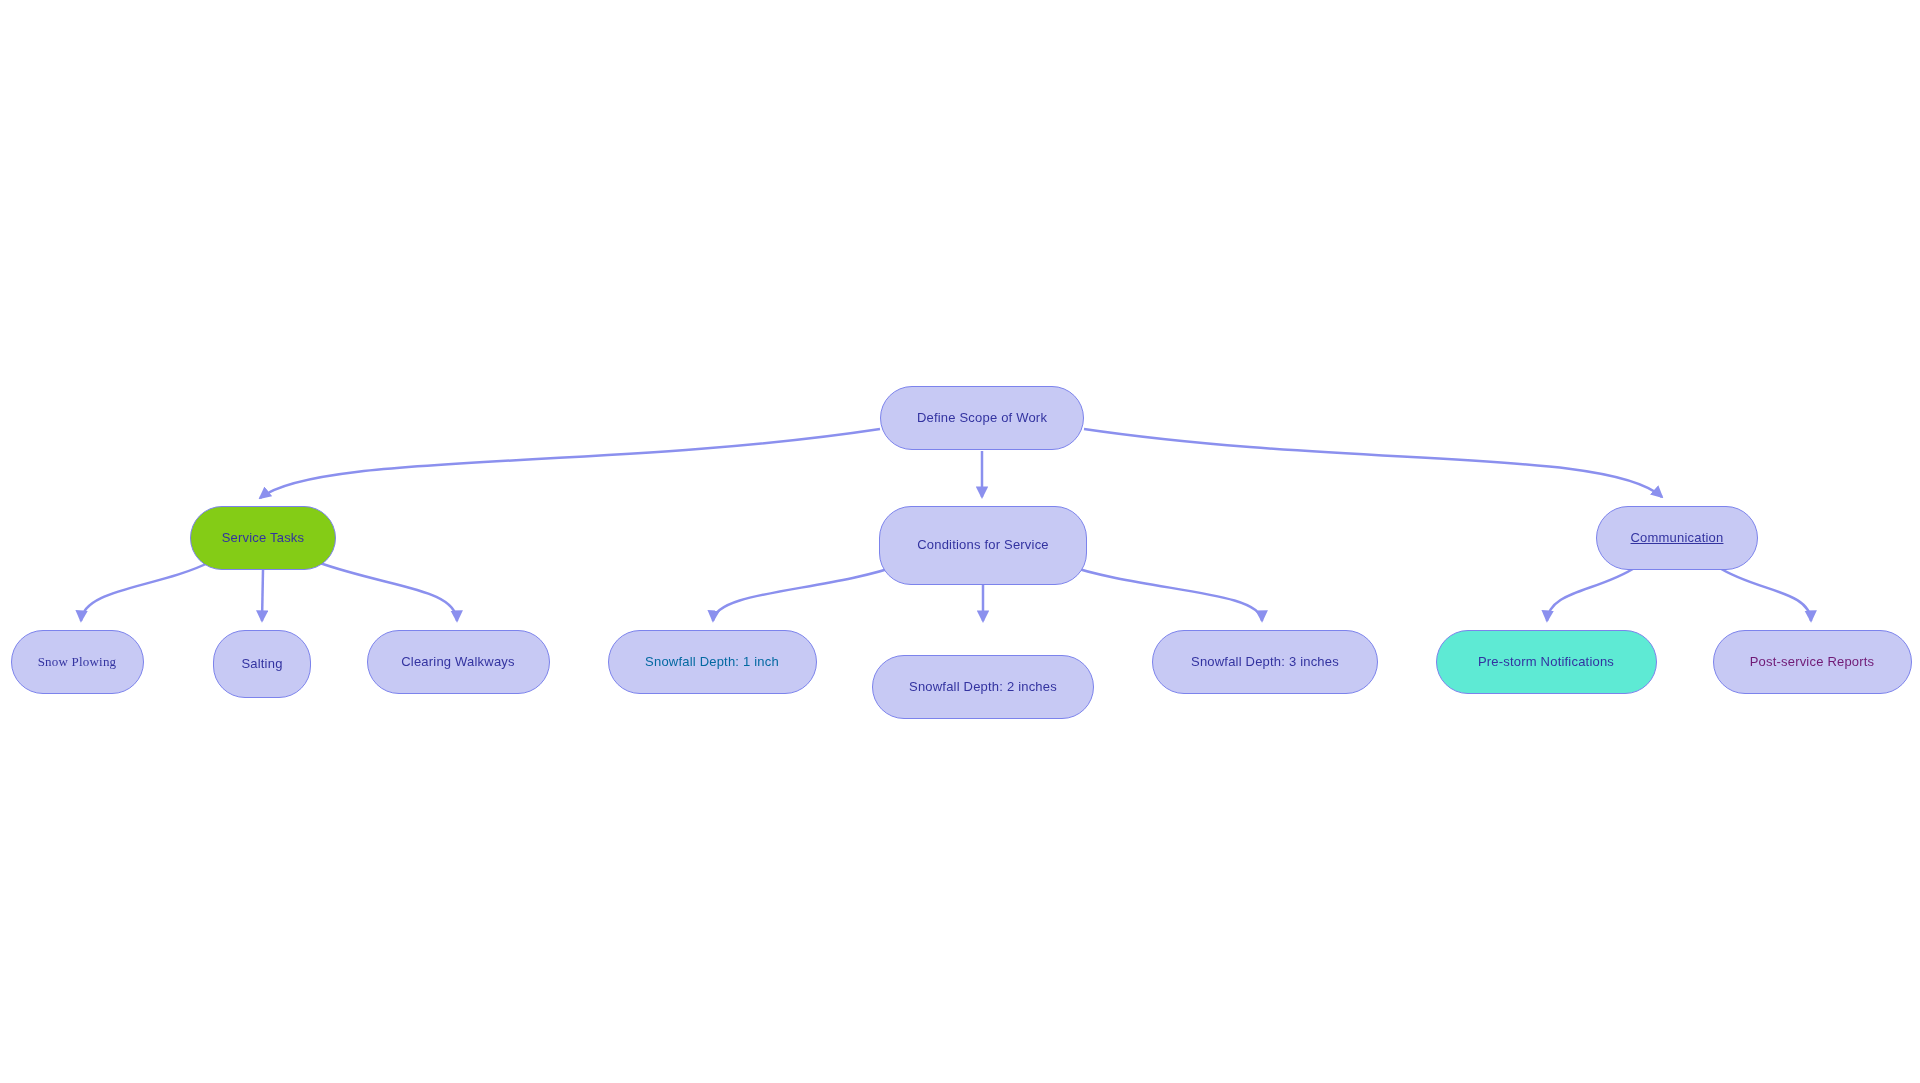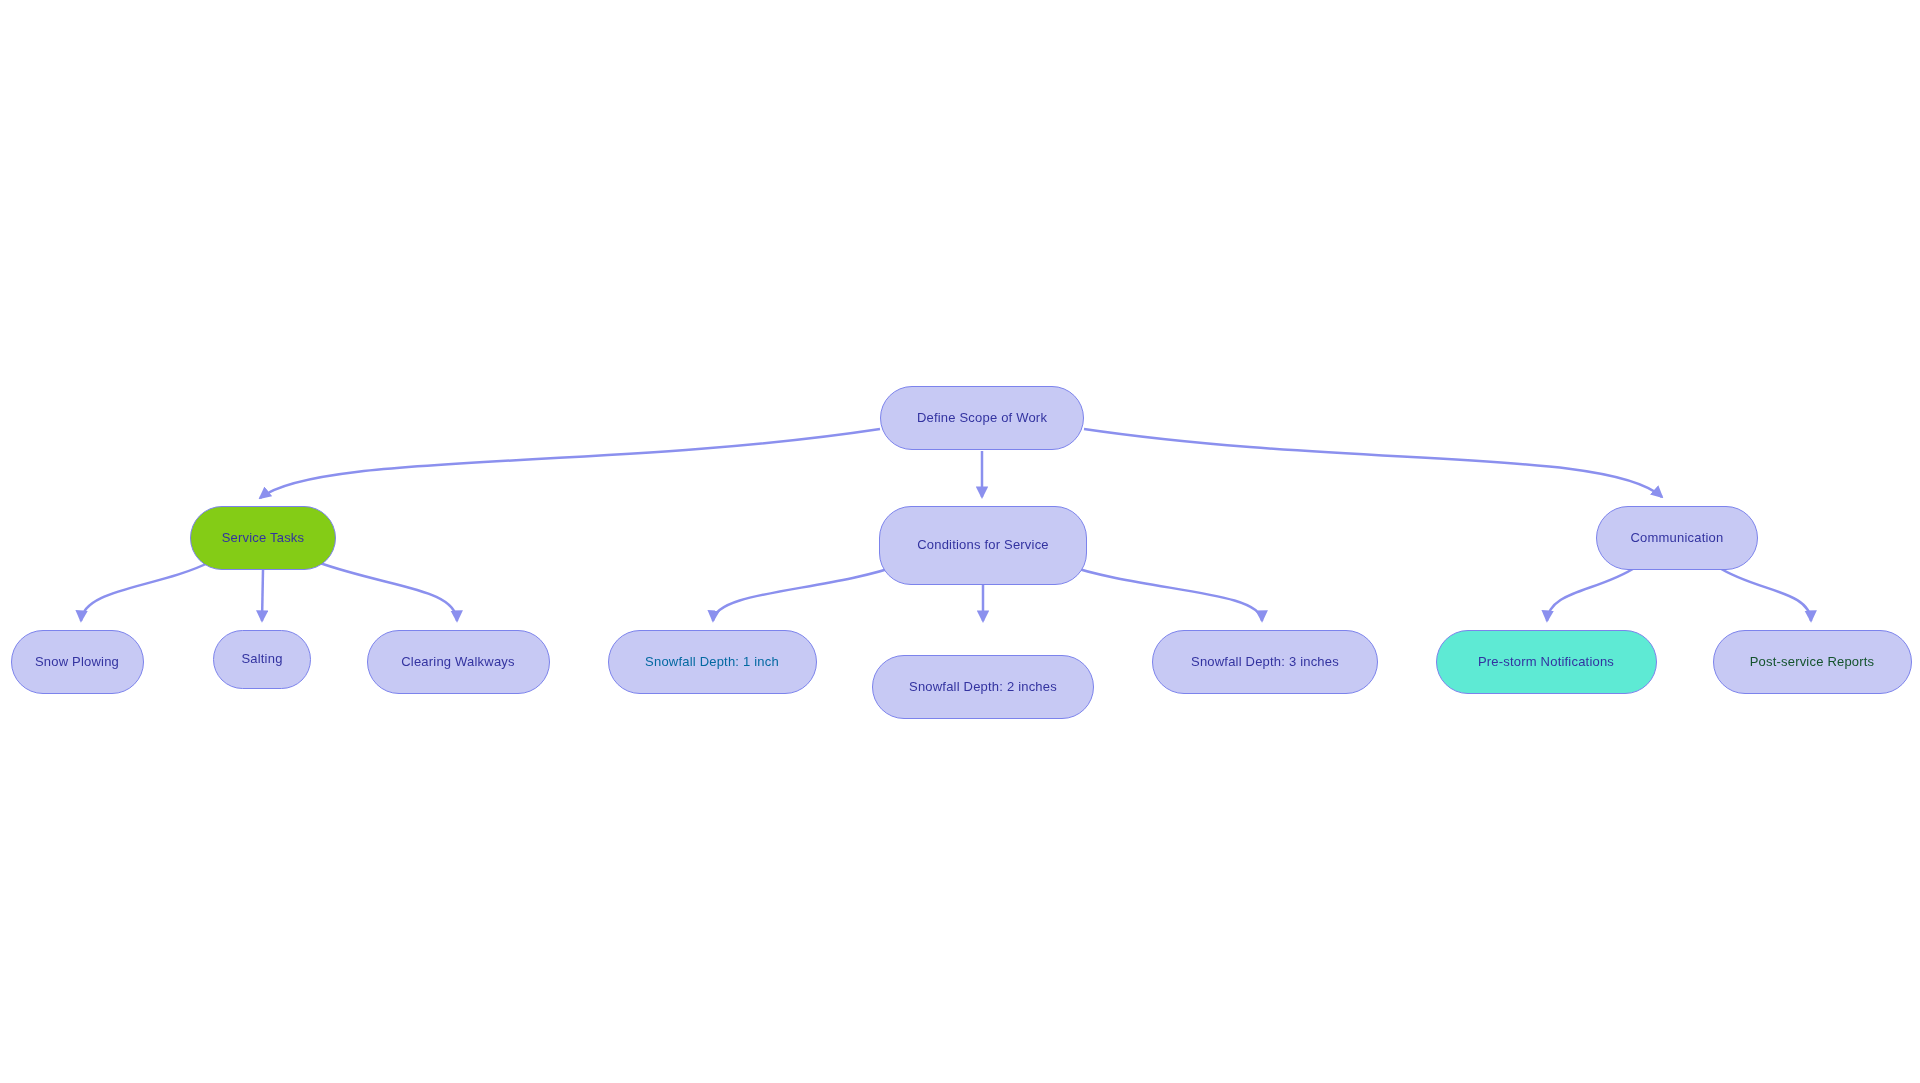--- a/index.html
+++ b/index.html
@@ -59,23 +59,23 @@
         <path d="M 983 570 L 983 621" fill="none" stroke="#8b90ee" stroke-width="2.5" marker-end="url(#arrowhead)"></path>
         <path d="M 1063 564 C 1143 592, 1261 590, 1262 621" fill="none" stroke="#8b90ee" stroke-width="2.5" marker-end="url(#arrowhead)"></path>
         <path d="M 1636 567 C 1598 592, 1549 590, 1547 621" fill="none" stroke="#8b90ee" stroke-width="2.5" marker-end="url(#arrowhead)"></path>
         <path d="M 1718 567 C 1757 592, 1810 590, 1811 621" fill="none" stroke="#8b90ee" stroke-width="2.5" marker-end="url(#arrowhead)"></path>
       </g>
   </svg>
   <div id="node-layer">
       <div class="node" style="left: 880px; top: 386px; width: 204px; height: 64px; background: rgb(199, 201, 244); border: 1.5px solid rgb(124, 131, 236); color: rgb(51, 51, 160);">Define Scope of Work</div>
       <div class="node" style="left: 190px; top: 506px; width: 146px; height: 64px; background: #84cc16; border: 1.5px solid rgb(124, 131, 236); color: rgb(51, 51, 160);">Service Tasks</div>
       <div class="node" style="left: 879px; top: 506px; width: 208px; height: 79px; background: rgb(199, 201, 244); border: 1.5px solid rgb(124, 131, 236); color: rgb(51, 51, 160);">Conditions for Service</div>
-      <div class="node" style="left: 1596px; top: 506px; width: 162px; height: 64px; background: rgb(199, 201, 244); border: 1.5px solid rgb(124, 131, 236); color: rgb(51, 51, 160);">Communication</div>
-      <div class="node" style="left: 10.5px; top: 630px; width: 133px; height: 64px; background: rgb(199, 201, 244); border: 1.5px solid rgb(124, 131, 236); color: rgb(51, 51, 160);">Snow Plowing</div>
-      <div class="node" style="left: 213px; top: 630px; width: 98px; height: 59px; background: rgb(199, 201, 244); border: 1.5px solid rgb(124, 131, 236); color: rgb(51, 51, 160);">Salting</div>
+      <div class="node" style="left: 1596px; top: 506px; width: 162px; height: 64px; background: rgb(199, 201, 244); border: 1.5px solid rgb(124, 131, 236); color: rgb(51, 51, 160); text-decoration: underline;">Communication</div>
+      <div class="node" style="left: 10.5px; top: 630px; width: 133px; height: 64px; background: rgb(199, 201, 244); border: 1.5px solid rgb(124, 131, 236); color: rgb(51, 51, 160); font-family: Liberation Serif, serif;">Snow Plowing</div>
+      <div class="node" style="left: 213px; top: 630px; width: 98px; height: 68px; background: rgb(199, 201, 244); border: 1.5px solid rgb(124, 131, 236); color: rgb(51, 51, 160);">Salting</div>
       <div class="node" style="left: 366.5px; top: 630px; width: 183px; height: 64px; background: rgb(199, 201, 244); border: 1.5px solid rgb(124, 131, 236); color: rgb(51, 51, 160);">Clearing Walkways</div>
       <div class="node" style="left: 607.5px; top: 630px; width: 209px; height: 64px; background: rgb(199, 201, 244); border: 1.5px solid rgb(124, 131, 236); color: #0369a1;">Snowfall Depth: 1 inch</div>
       <div class="node" style="left: 872px; top: 630px; width: 222px; height: 64px; background: rgb(199, 201, 244); border: 1.5px solid rgb(124, 131, 236); color: rgb(51, 51, 160); margin-top: 25px;">Snowfall Depth: 2 inches</div>
       <div class="node" style="left: 1152px; top: 630px; width: 226px; height: 64px; background: rgb(199, 201, 244); border: 1.5px solid rgb(124, 131, 236); color: rgb(51, 51, 160);">Snowfall Depth: 3 inches</div>
       <div class="node" style="left: 1435.5px; top: 630px; width: 221px; height: 64px; background: #5eead4; border: 1.5px solid rgb(124, 131, 236); color: rgb(51, 51, 160);">Pre-storm Notifications</div>
-      <div class="node" style="left: 1712.5px; top: 630px; width: 199px; height: 64px; background: rgb(199, 201, 244); border: 1.5px solid rgb(124, 131, 236); color: #14532d;">Post-service Reports</div>
+      <div class="node" style="left: 1712.5px; top: 630px; width: 199px; height: 64px; background: rgb(199, 201, 244); border: 1.5px solid rgb(124, 131, 236); color: #701a75;">Post-service Reports</div>
     </div>
 </div>
 
 </body></html>

